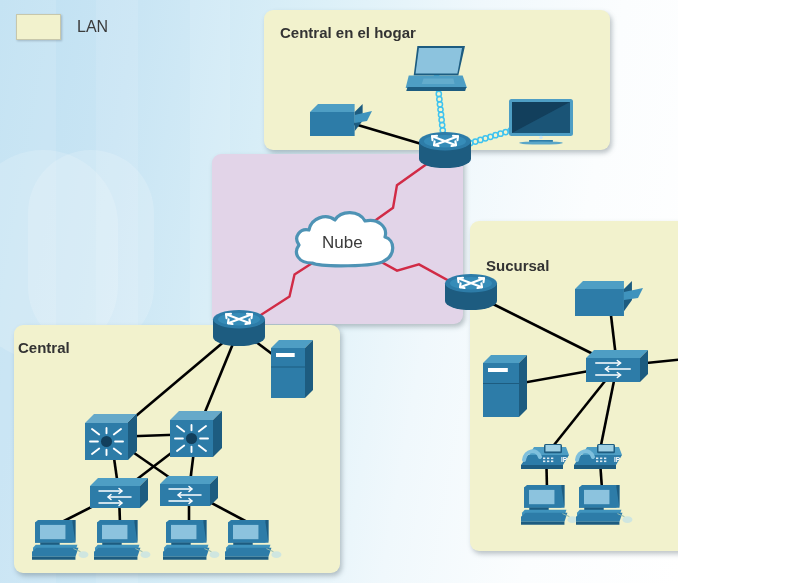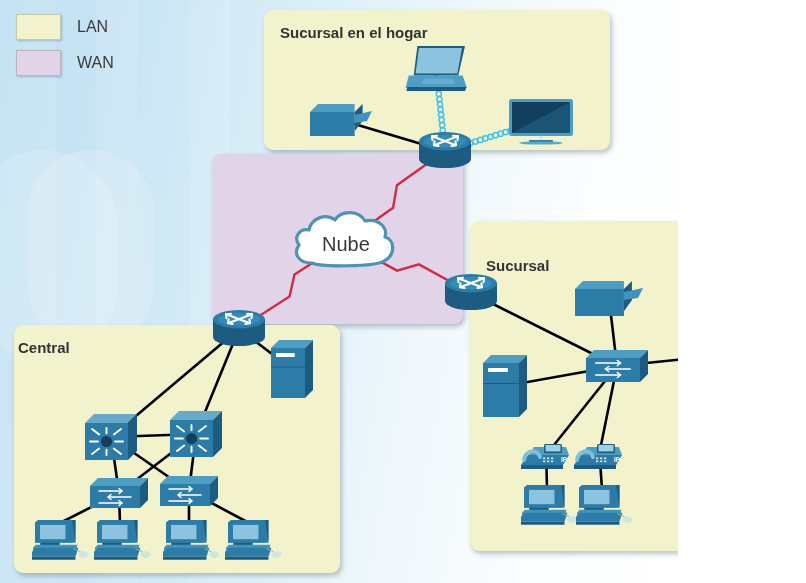--- a/index.html
+++ b/index.html
@@ -30,48 +30,44 @@
          box-shadow:2px 3px 5px rgba(70,85,95,.35);}
   .panel-title{position:absolute;font-size:15px;font-weight:bold;color:#333333;}
 
   
   #links{position:absolute;left:0;top:0;width:806px;height:583px;z-index:5;}
 
   
   .dev{position:absolute;z-index:10;}
   .dev svg{display:block;overflow:visible;}
 
-  .cloud-label{position:absolute;z-index:12;font-size:20px;color:#3a3a3a;
+  .cloud-label{position:absolute;z-index:12;font-size:17px;color:#3a3a3a;
                white-space:nowrap;}
 </style>
 </head>
 <body>
 
 <div id="stage">
 
   <div class="wm stripe" style="left:0;top:0;width:56px;height:583px;"></div>
   <div class="wm stripe" style="left:96px;top:0;width:42px;height:583px;"></div>
   <div class="wm stripe" style="left:190px;top:0;width:40px;height:583px;"></div>
   <div class="wm circle" style="left:-32px;top:150px;width:150px;height:210px;border-radius:80px;"></div>
   <div class="wm circle" style="left:28px;top:150px;width:126px;height:200px;border-radius:70px;"></div>
 
   <div id="legend">
     <div class="legend-row">
       <span class="swatch" style="background:#f2f2cd;"></span>
       <span class="legend-label">LAN</span>
     </div>
-    <div class="legend-row">
-      <span class="swatch" style="background:#e2d4e8;"></span>
-      <span class="legend-label">WAN</span>
-    </div>
   </div>
 
   <div id="panel-layer">
       <div class="panel" style="left: 264px; top: 10px; width: 346px; height: 140px; background: rgb(242, 242, 205);"></div>
-      <div class="panel-title" style="left: 280px; top: 24px; z-index: 20;">Sucursal en el hogar</div>
+      <div class="panel-title" style="left: 280px; top: 24px; z-index: 20;">Central en el hogar</div>
       <div class="panel" style="left: 212px; top: 154px; width: 251px; height: 170px; background: rgb(226, 212, 232);"></div>
       <div class="panel" style="left: 14px; top: 325px; width: 326px; height: 248px; background: rgb(242, 242, 205);"></div>
       <div class="panel-title" style="left: 18px; top: 339px; z-index: 20;">Central</div>
       <div class="panel" style="left: 470px; top: 221px; width: 326px; height: 330px; background: rgb(242, 242, 205);"></div>
       <div class="panel-title" style="left: 486px; top: 235px; z-index: 20; margin-top: 22px;">Sucursal</div>
     </div>
 
   <svg id="links" viewBox="0 0 806 583">
       <g>
         <line x1="341" y1="120" x2="445" y2="151" stroke="#000000" stroke-width="2.6"></line>

